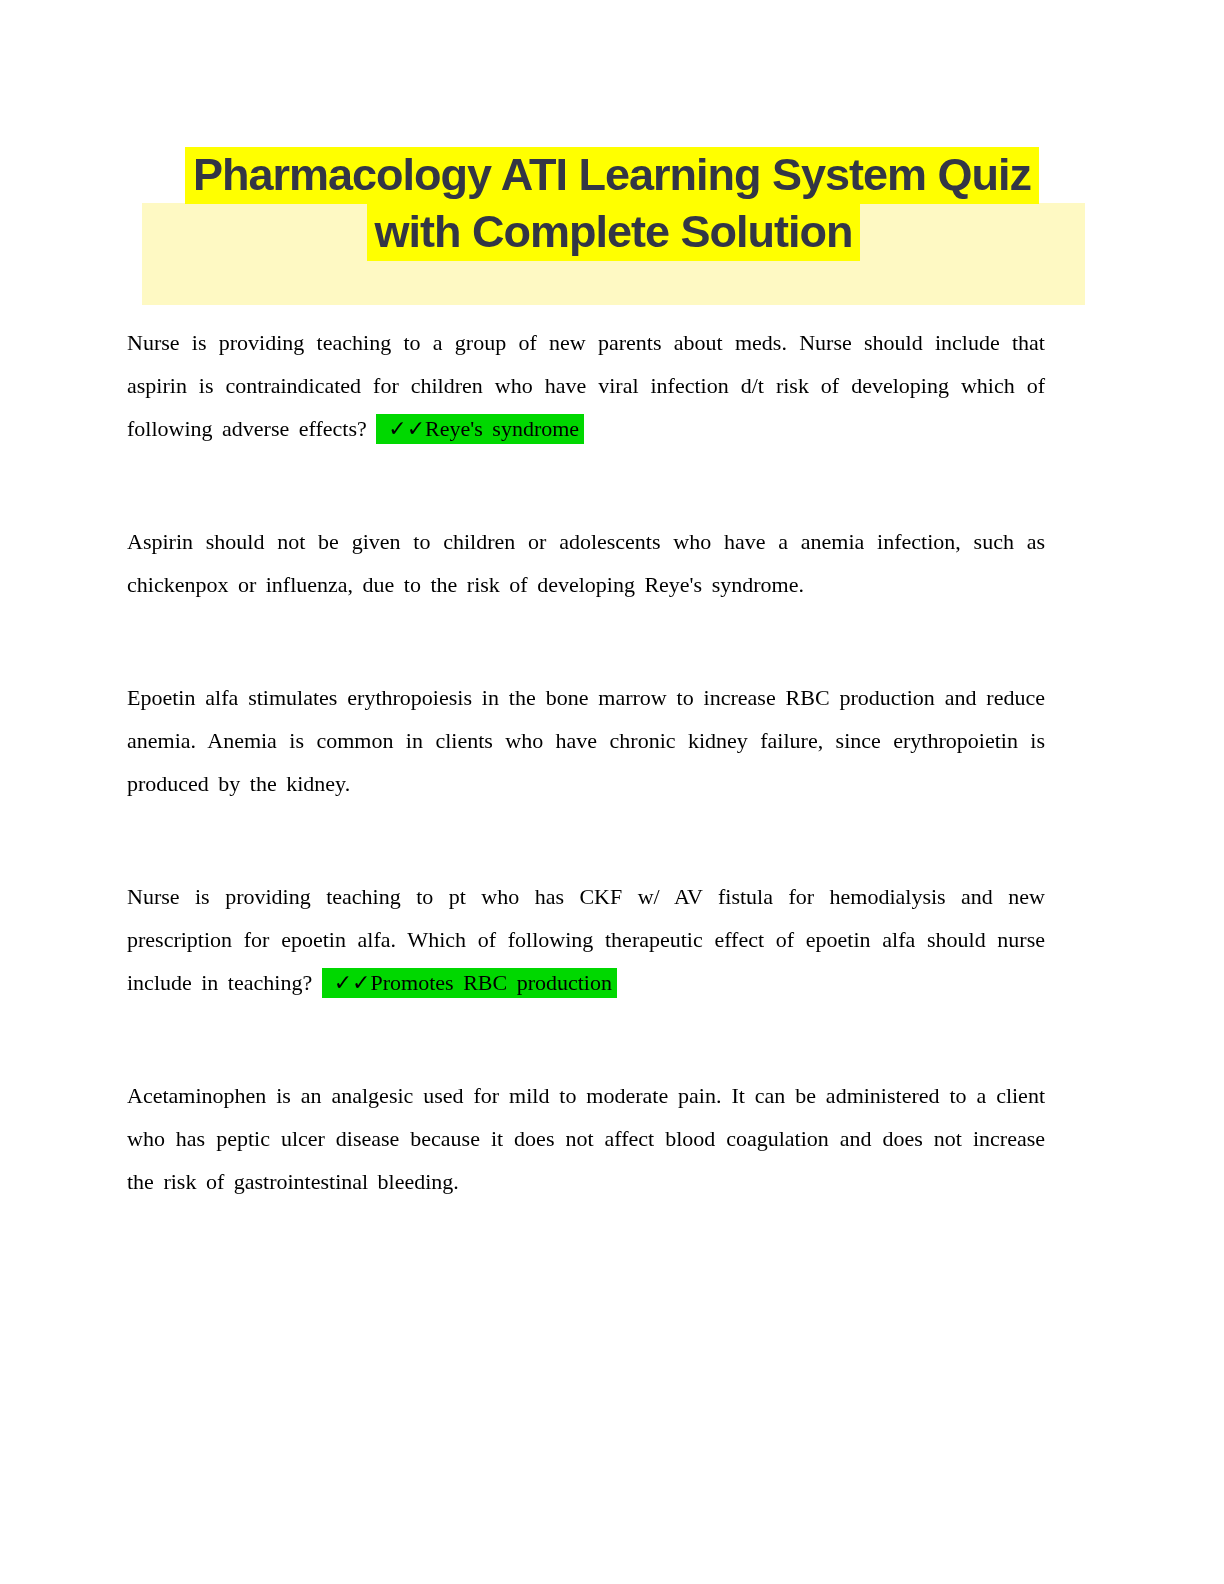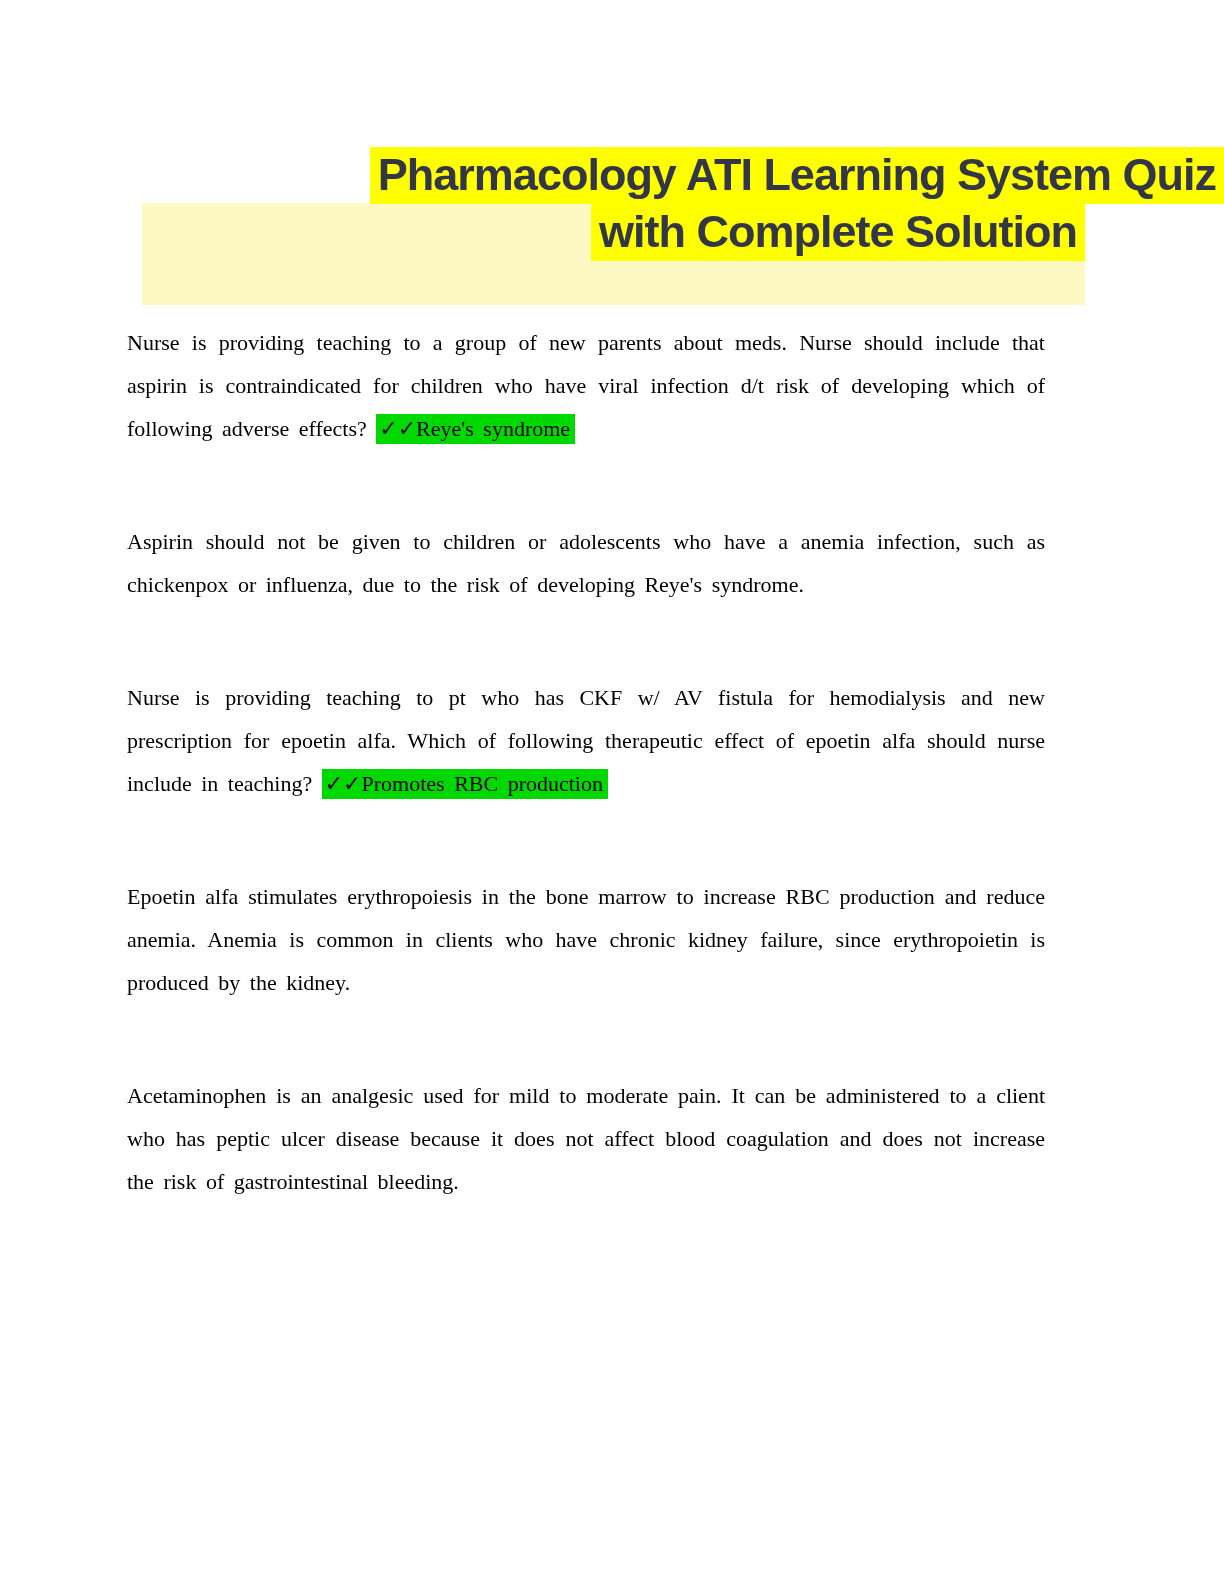--- a/index.html
+++ b/index.html
@@ -22,21 +22,21 @@
   
   .title-area {
     padding-top: 146px;
   }
   .title-row {
     font-family: "Liberation Sans", sans-serif;
     font-weight: bold;
     font-size: 45px;
     line-height: 57px;
     color: #333645;
-    text-align: right;
+    text-align: center;
     letter-spacing: -1px;
   }
   .hl-yellow {
     background: #ffff00;
     padding: 2px 8px 4px 8px;
   }
   .title-gray-block {
     margin-left: 142px;
     width: 943px;
     background: #fef9c3;
@@ -50,21 +50,21 @@
   }
   .para {
     font-size: 22px;
     line-height: 43px;
     text-align: justify;
     word-spacing: 4px;
     margin: 0 0 70px 0;
   }
   .hl-green {
     background: #00d800;
-    padding: 2px 5px 3px 3px;
+    padding: 2px 5px 3px 12px;
     white-space: nowrap;
   }
 </style>
 </head>
 <body>
 
 <div class="page">
 
   <header class="title-area">
     <h1 style="margin:0">
@@ -72,22 +72,22 @@
       <div class="title-row title-gray-block"><span class="hl-yellow">with Complete Solution</span></div>
     </h1>
   </header>
 
   <main class="content">
 
     <p class="para"><span>Nurse is providing teaching to a group of new parents about meds. Nurse should include that aspirin is contraindicated for children who have viral infection d/t risk of developing which of following adverse effects? </span><span class="hl-green">✓✓Reye's syndrome</span></p>
 
     <p class="para"><span>Aspirin should not be given to children or adolescents who have a anemia infection, such as chickenpox or influenza, due to the risk of developing Reye's syndrome.</span></p>
 
+    <p class="para"><span>Epoetin alfa stimulates erythropoiesis in the bone marrow to increase RBC production and reduce anemia. Anemia is common in clients who have chronic kidney failure, since erythropoietin is produced by the kidney.</span></p>
+
     <p class="para"><span>Nurse is providing teaching to pt who has CKF w/ AV fistula for hemodialysis and new prescription for epoetin alfa. Which of following therapeutic effect of epoetin alfa should nurse include in teaching? </span><span class="hl-green">✓✓Promotes RBC production</span></p>
-
-    <p class="para"><span>Epoetin alfa stimulates erythropoiesis in the bone marrow to increase RBC production and reduce anemia. Anemia is common in clients who have chronic kidney failure, since erythropoietin is produced by the kidney.</span></p>
 
 
     <p class="para"><span>Acetaminophen is an analgesic used for mild to moderate pain. It can be administered to a client who has peptic ulcer disease because it does not affect blood coagulation and does not increase the risk of gastrointestinal bleeding.</span></p>
 
   </main>
 
 </div>
 
 </body></html>

